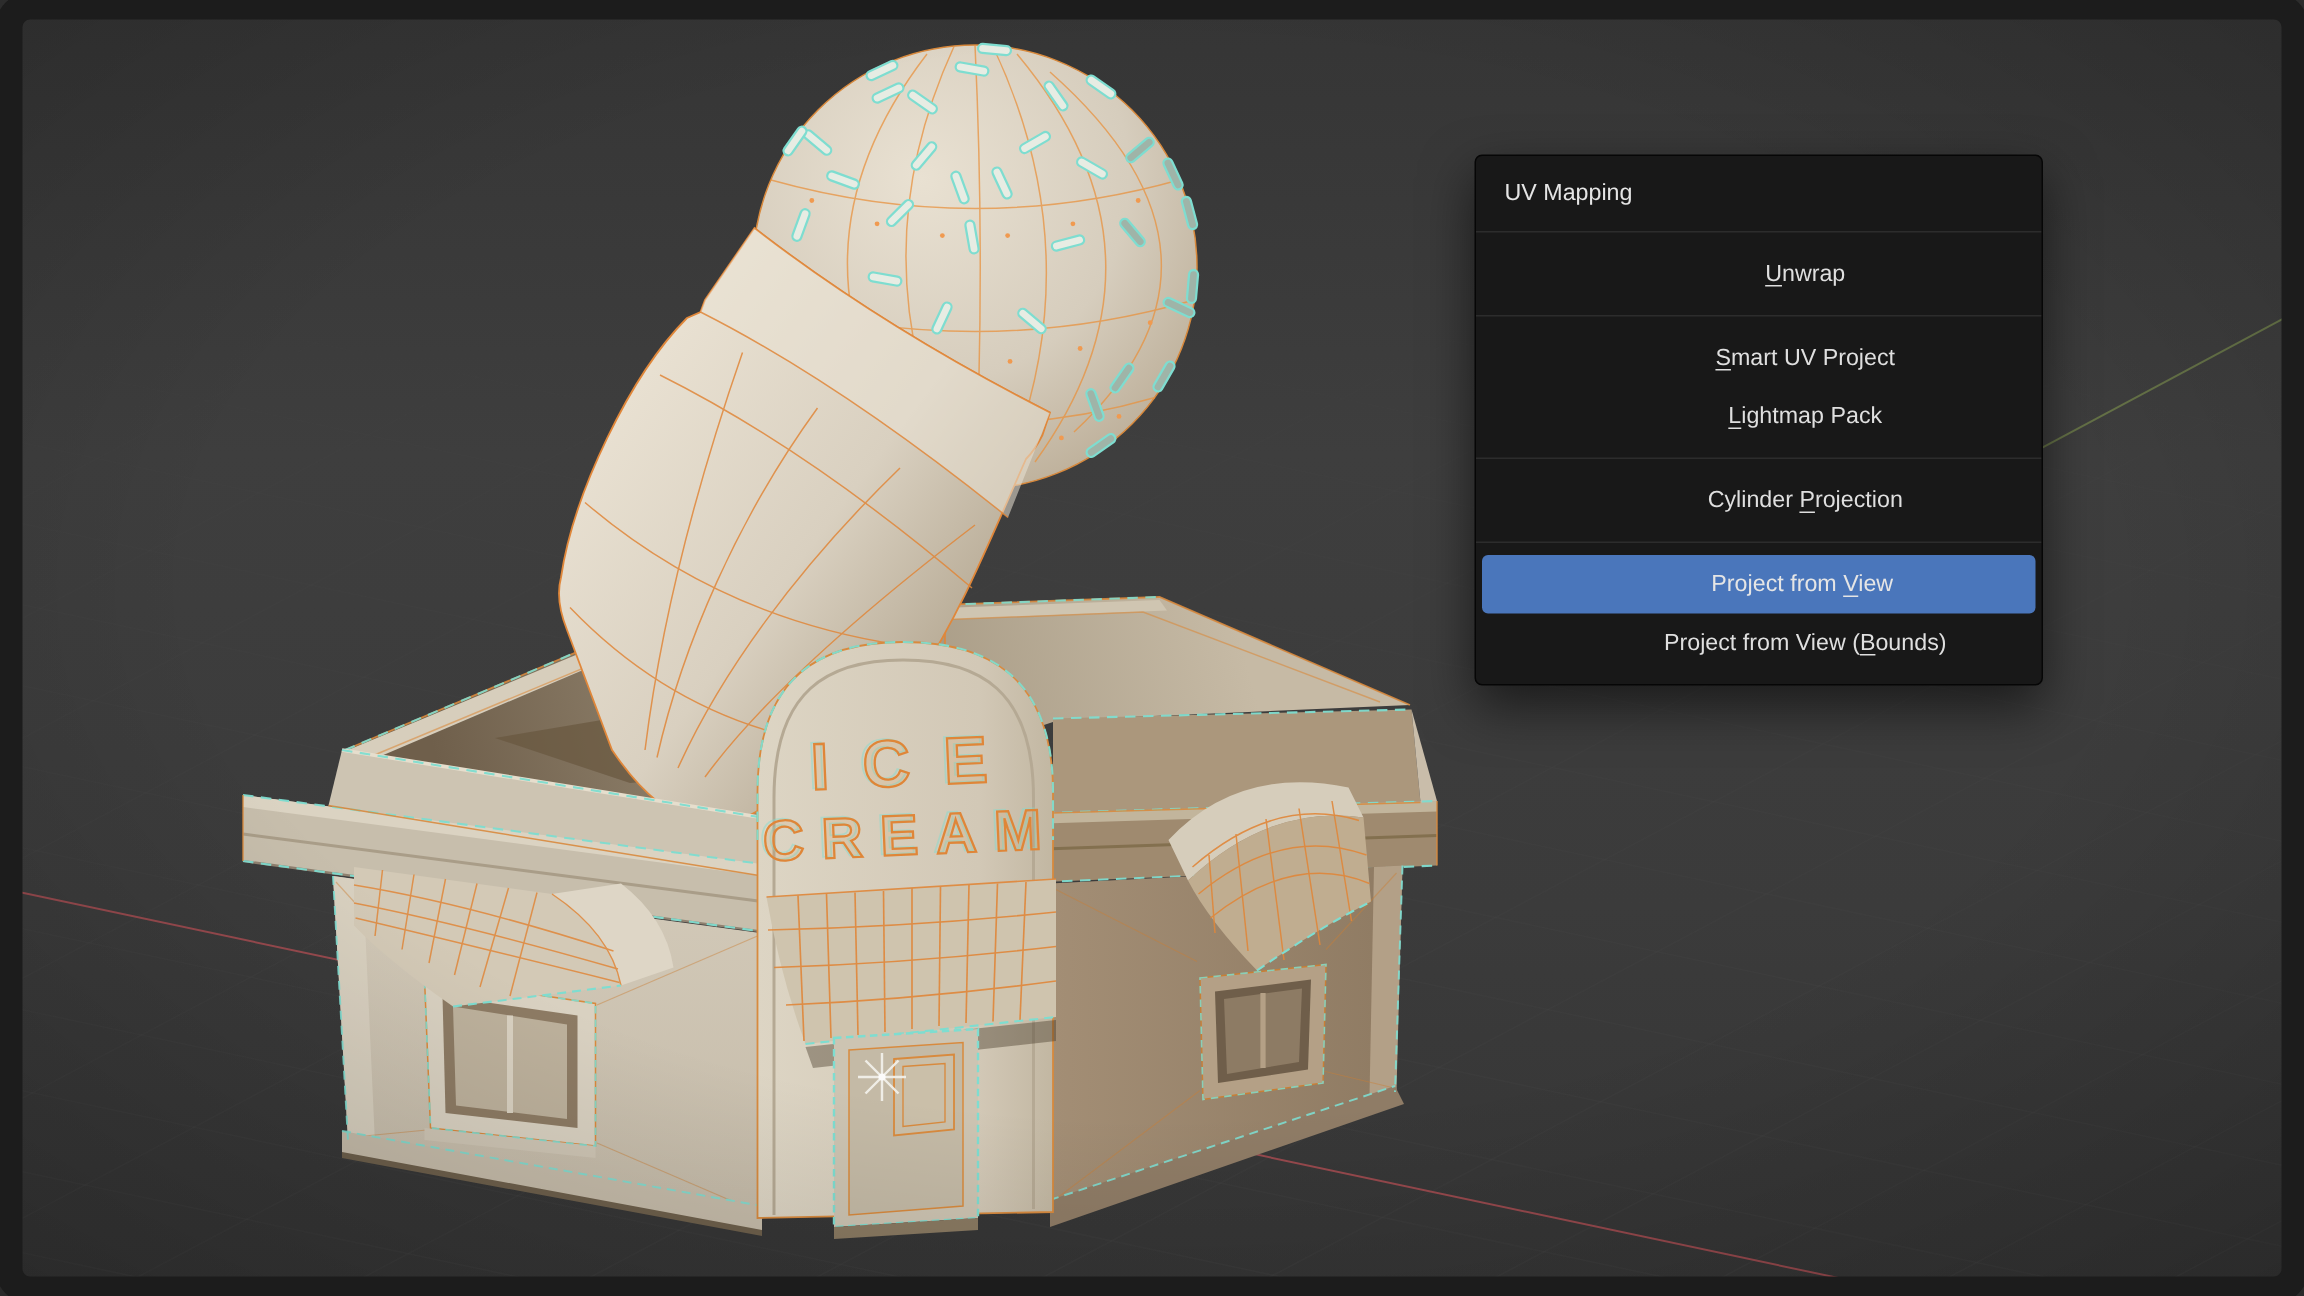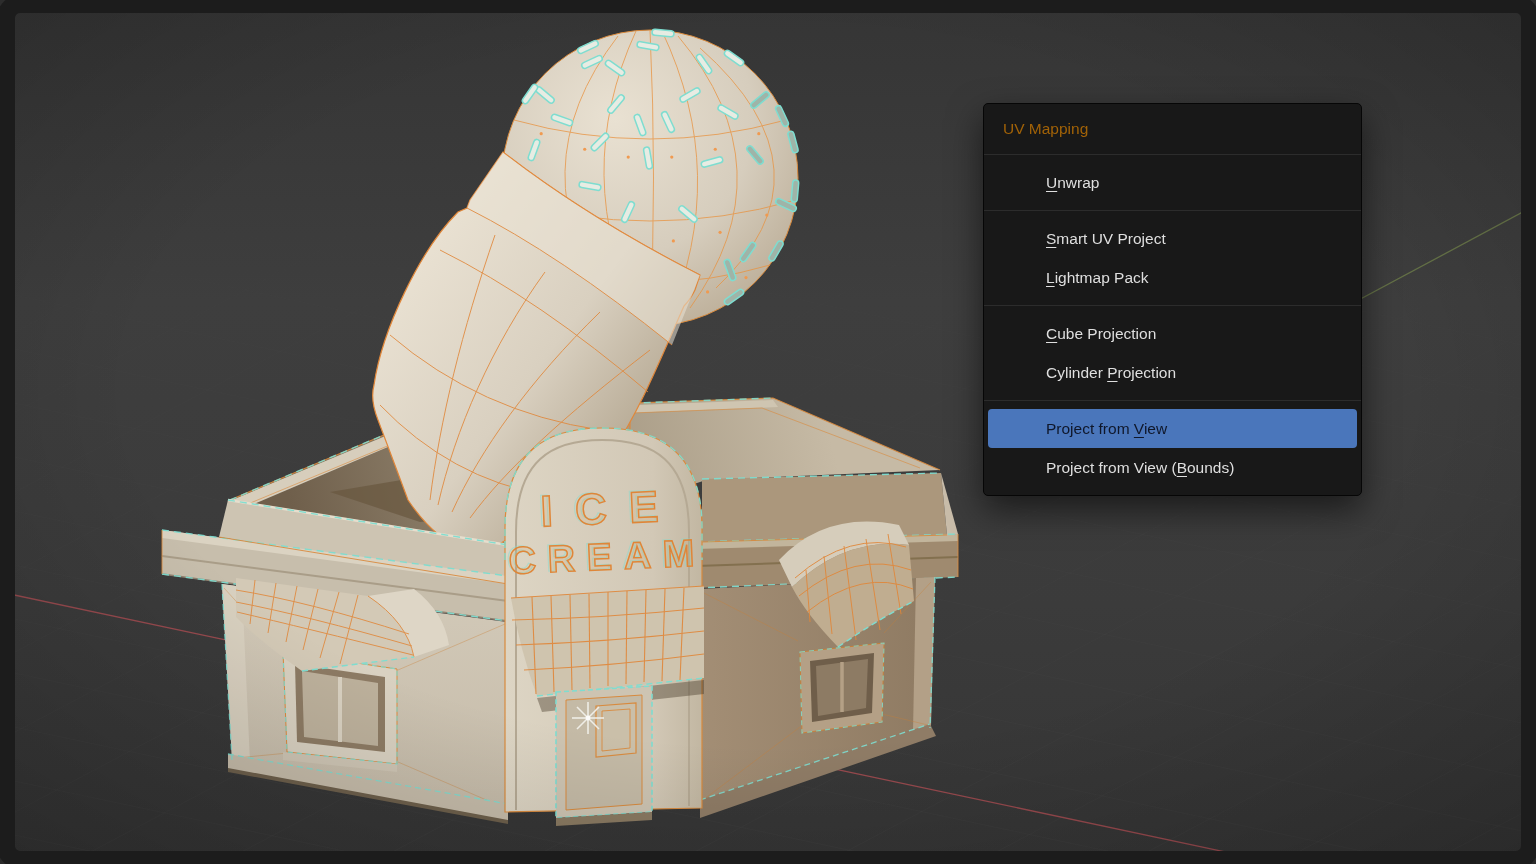--- a/index.html
+++ b/index.html
@@ -9,28 +9,28 @@
   }
   #scene{position:absolute;left:0;top:0;}
   
   .menu{
     position:absolute;left:983px;top:103px;width:377px;
     background:#181818;border:1px solid #060606;border-radius:5px;
     box-shadow:0 14px 34px rgba(0,0,0,.55);
     color:#dfdfdf;font-size:15.5px;overflow:hidden;z-index:10;
   }
   .menu-header{
-    height:50px;line-height:50px;padding-left:19px;color:#a16207;
+    height:50px;line-height:50px;padding-left:19px;color:#e5e5e5;
   }
   .menu-section{border-top:1px solid #2c2c2c;padding:8px 0;}
   .mi{
-    height:39px;line-height:39px;padding-left:62px;cursor:default;white-space:nowrap;
+    height:39px;line-height:39px;padding-left:62px;cursor:default;white-space:nowrap;text-align:center;
   }
   .mi.sel{
-    border-radius:4px;margin:0 4px;padding-left:58px;color:#0f172a;
+    border-radius:4px;margin:0 4px;padding-left:58px;color:#e5e5e5;
   }
   .k{text-decoration:underline;text-underline-offset:3px;text-decoration-thickness:1px;}
 </style>
 </head>
 <body>
 
 <svg id="scene" width="1536" height="864" viewBox="0 0 1536 864">
   <defs>
     <linearGradient id="bgG" x1="0" y1="0" x2="0" y2="1">
       <stop offset="0" stop-color="#353535"></stop>
@@ -403,21 +403,20 @@
   <div class="menu-section">
     <div class="mi"><span></span><span class="k">U</span><span>nwrap</span></div>
   </div>
 
   <div class="menu-section">
     <div class="mi"><span></span><span class="k">S</span><span>mart UV Project</span></div>
     <div class="mi"><span></span><span class="k">L</span><span>ightmap Pack</span></div>
   </div>
 
   <div class="menu-section">
-    <div class="mi"><span></span><span class="k">C</span><span>ube Projection</span></div>
     <div class="mi"><span>Cylinder </span><span class="k">P</span><span>rojection</span></div>
   </div>
 
   <div class="menu-section">
     <div class="mi sel" id="selected-item" style="background: rgb(74, 118, 187);"><span>Project from </span><span class="k">V</span><span>iew</span></div>
     <div class="mi"><span>Project from View (</span><span class="k">B</span><span>ounds)</span></div>
   </div>
 
 
 </div>

